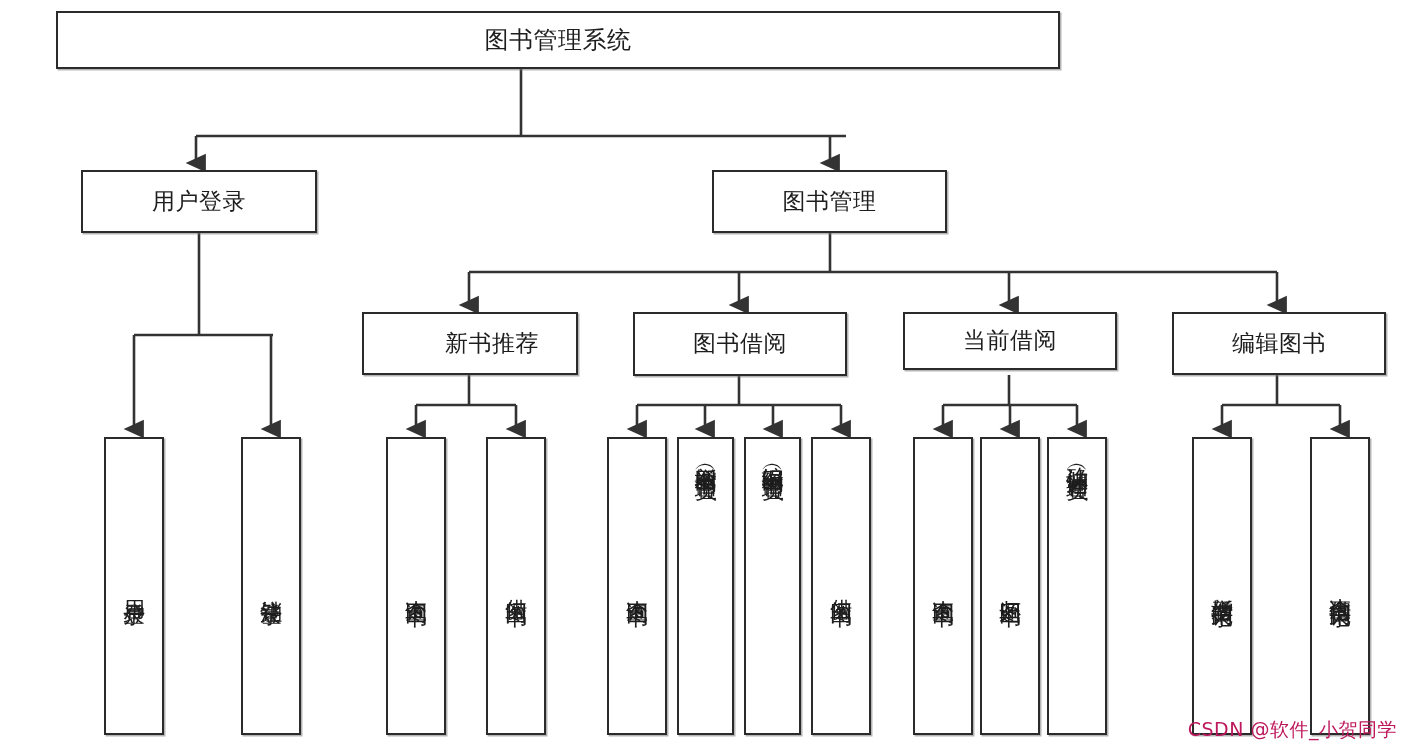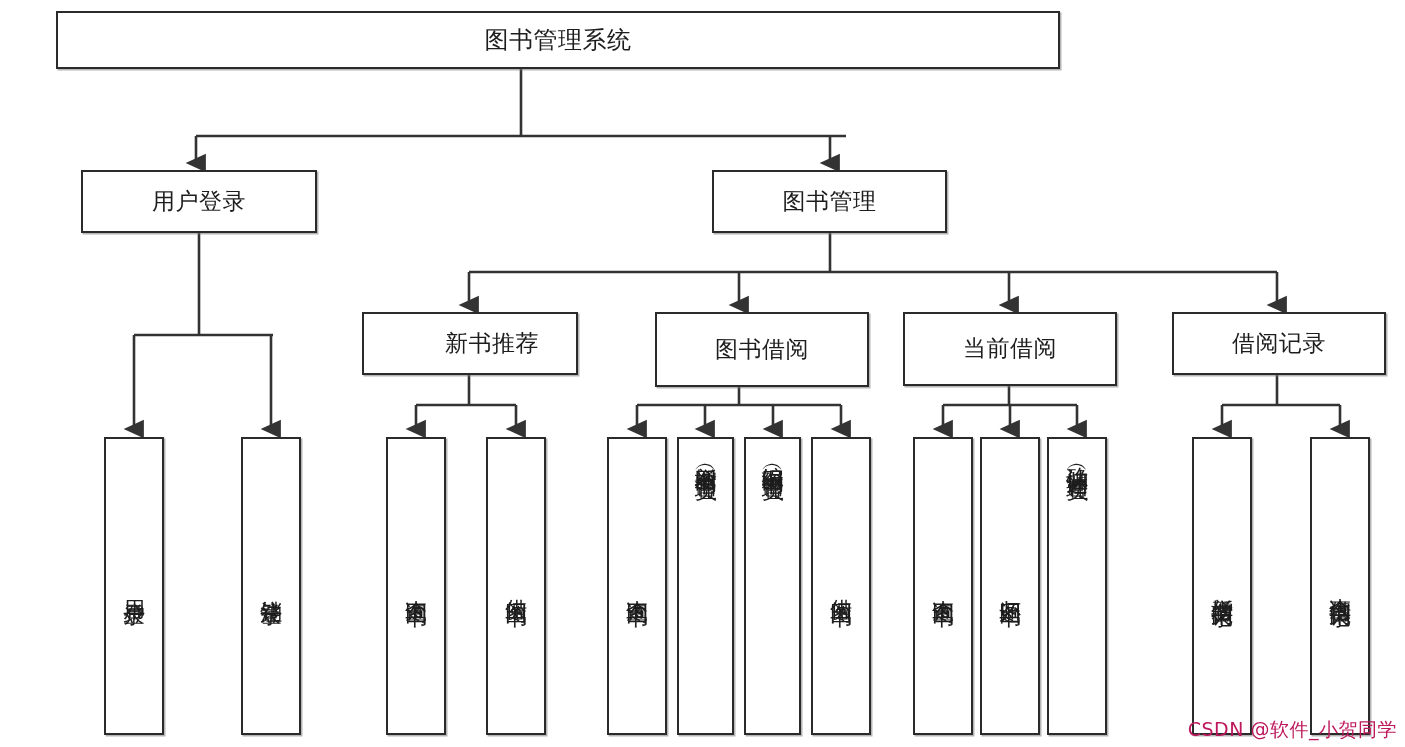--- a/index.html
+++ b/index.html
@@ -141,28 +141,28 @@
   <div class="node h" style="left:81px; top:170px; width:236px; height:63px;">
     <span class="lbl">用户登录</span>
   </div>
   <div class="node h" style="left:712px; top:170px; width:235px; height:63px;">
     <span class="lbl">图书管理</span>
   </div>
 
   <div class="node h" style="left:362px; top:312px; width:216px; height:63px;padding-left:44px;">
     <span class="lbl">新书推荐</span>
   </div>
-  <div class="node h" style="left:655px; top:312px; width:214px; height:75px;">
+  <div class="node h" style="left:633px; top:312px; width:214px; height:64px;">
     <span class="lbl">图书借阅</span>
   </div>
-  <div class="node h" style="left:903px; top:312px; width:214px; height:74px;">
+  <div class="node h" style="left:903px; top:312px; width:214px; height:58px;">
     <span class="lbl">当前借阅</span>
   </div>
   <div class="node h" style="left:1172px; top:312px; width:214px; height:63px;">
-    <span class="lbl">借阅记录</span>
+    <span class="lbl">编辑图书</span>
   </div>
 
   <div class="node v mid" style="left:104px; top:437px; width:60px; height:298px;">
     <span class="lbl">用户登录</span>
   </div>
   <div class="node v mid" style="left:241px; top:437px; width:60px; height:298px;">
     <span class="lbl">注销登录</span>
   </div>
 
   <div class="node v mid" style="left:386px; top:437px; width:60px; height:298px;">

